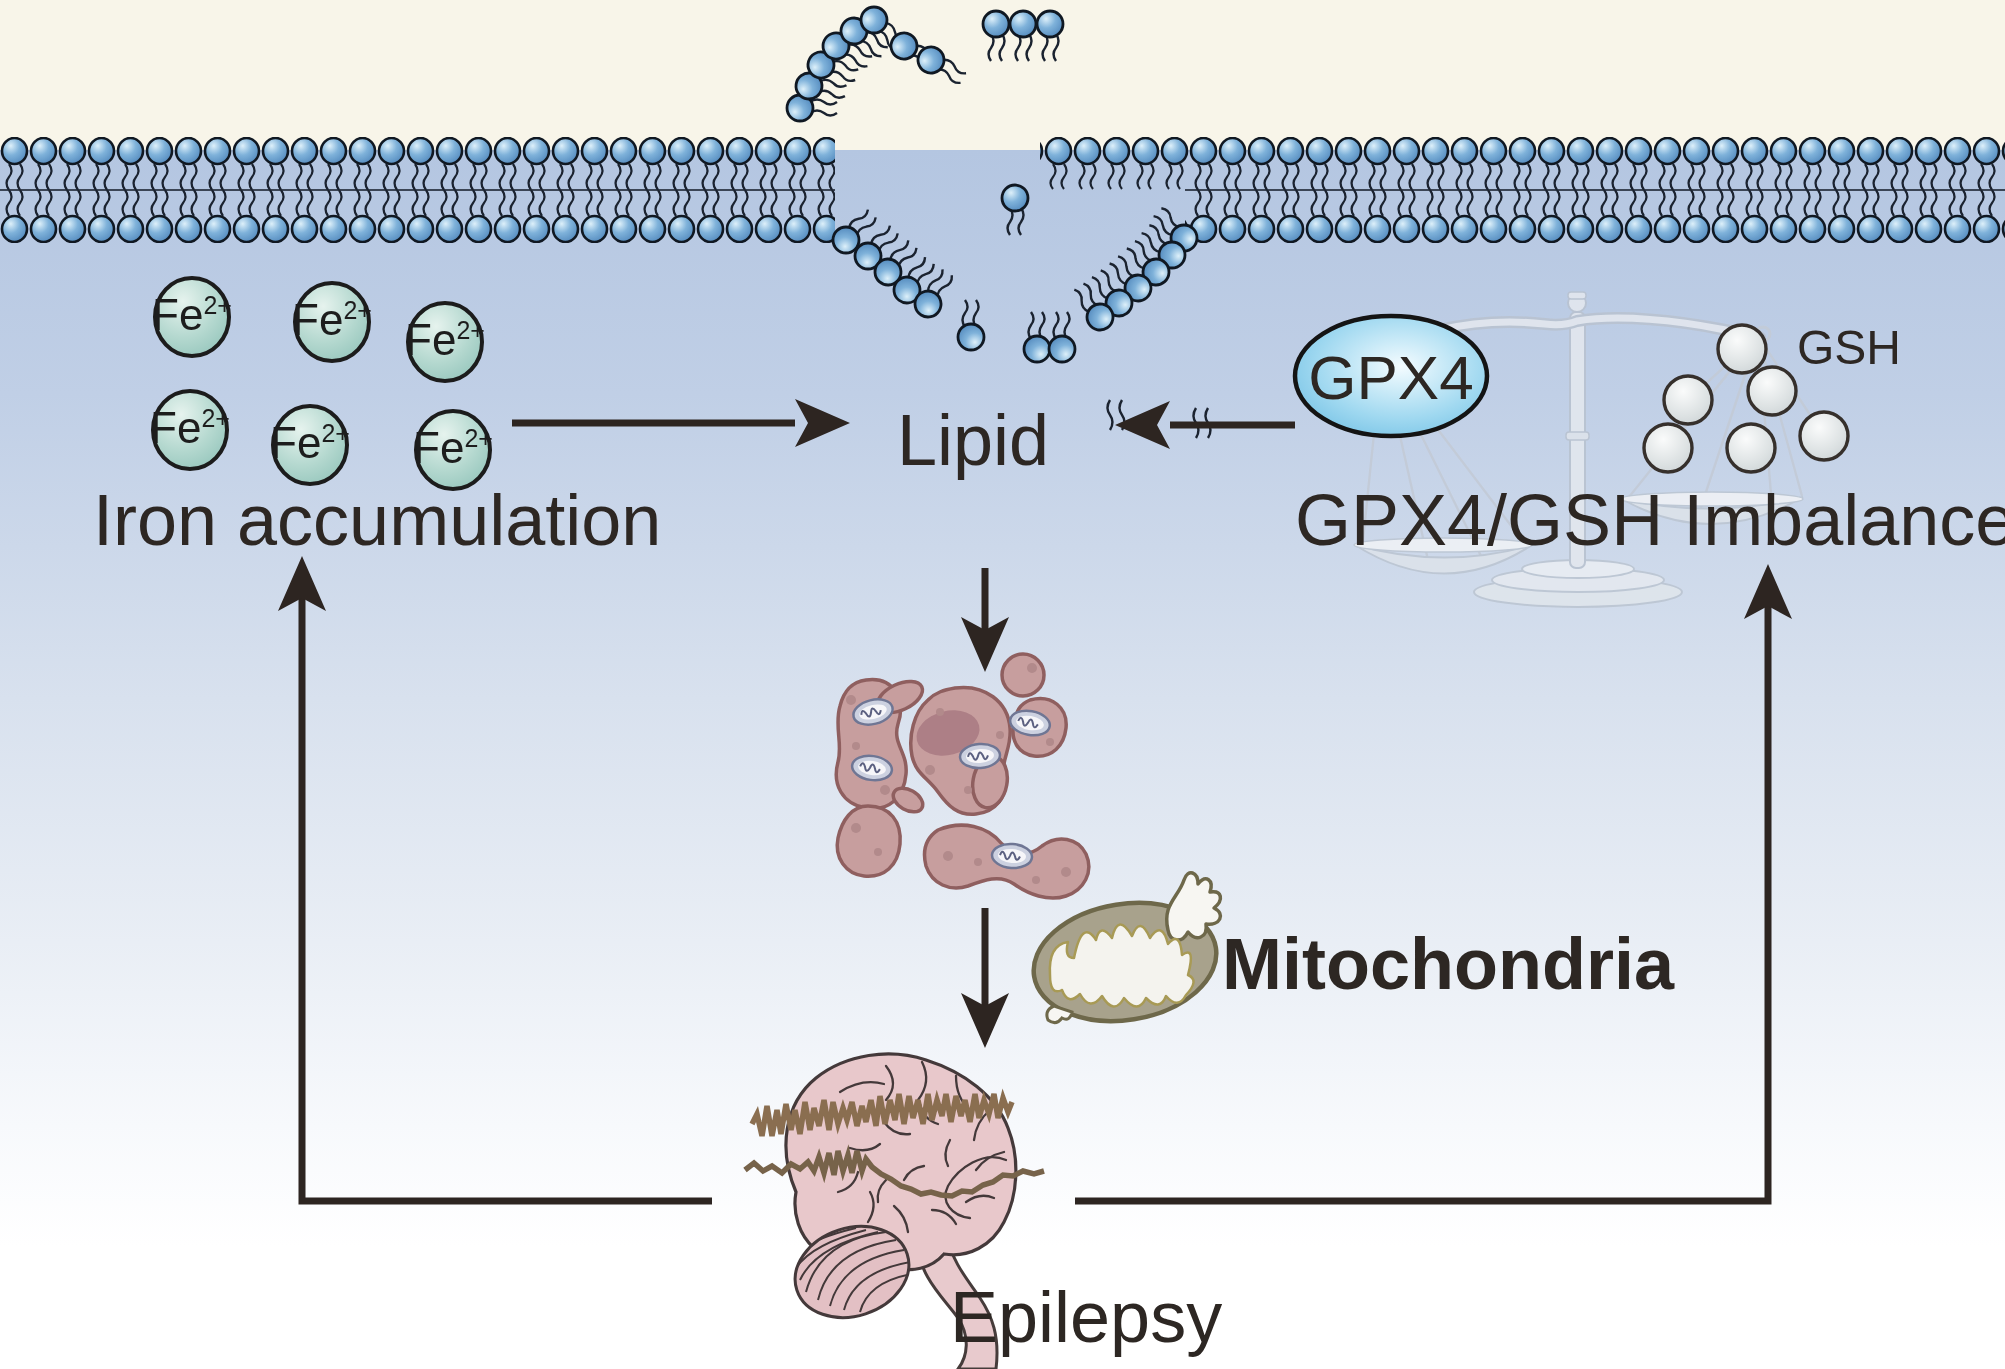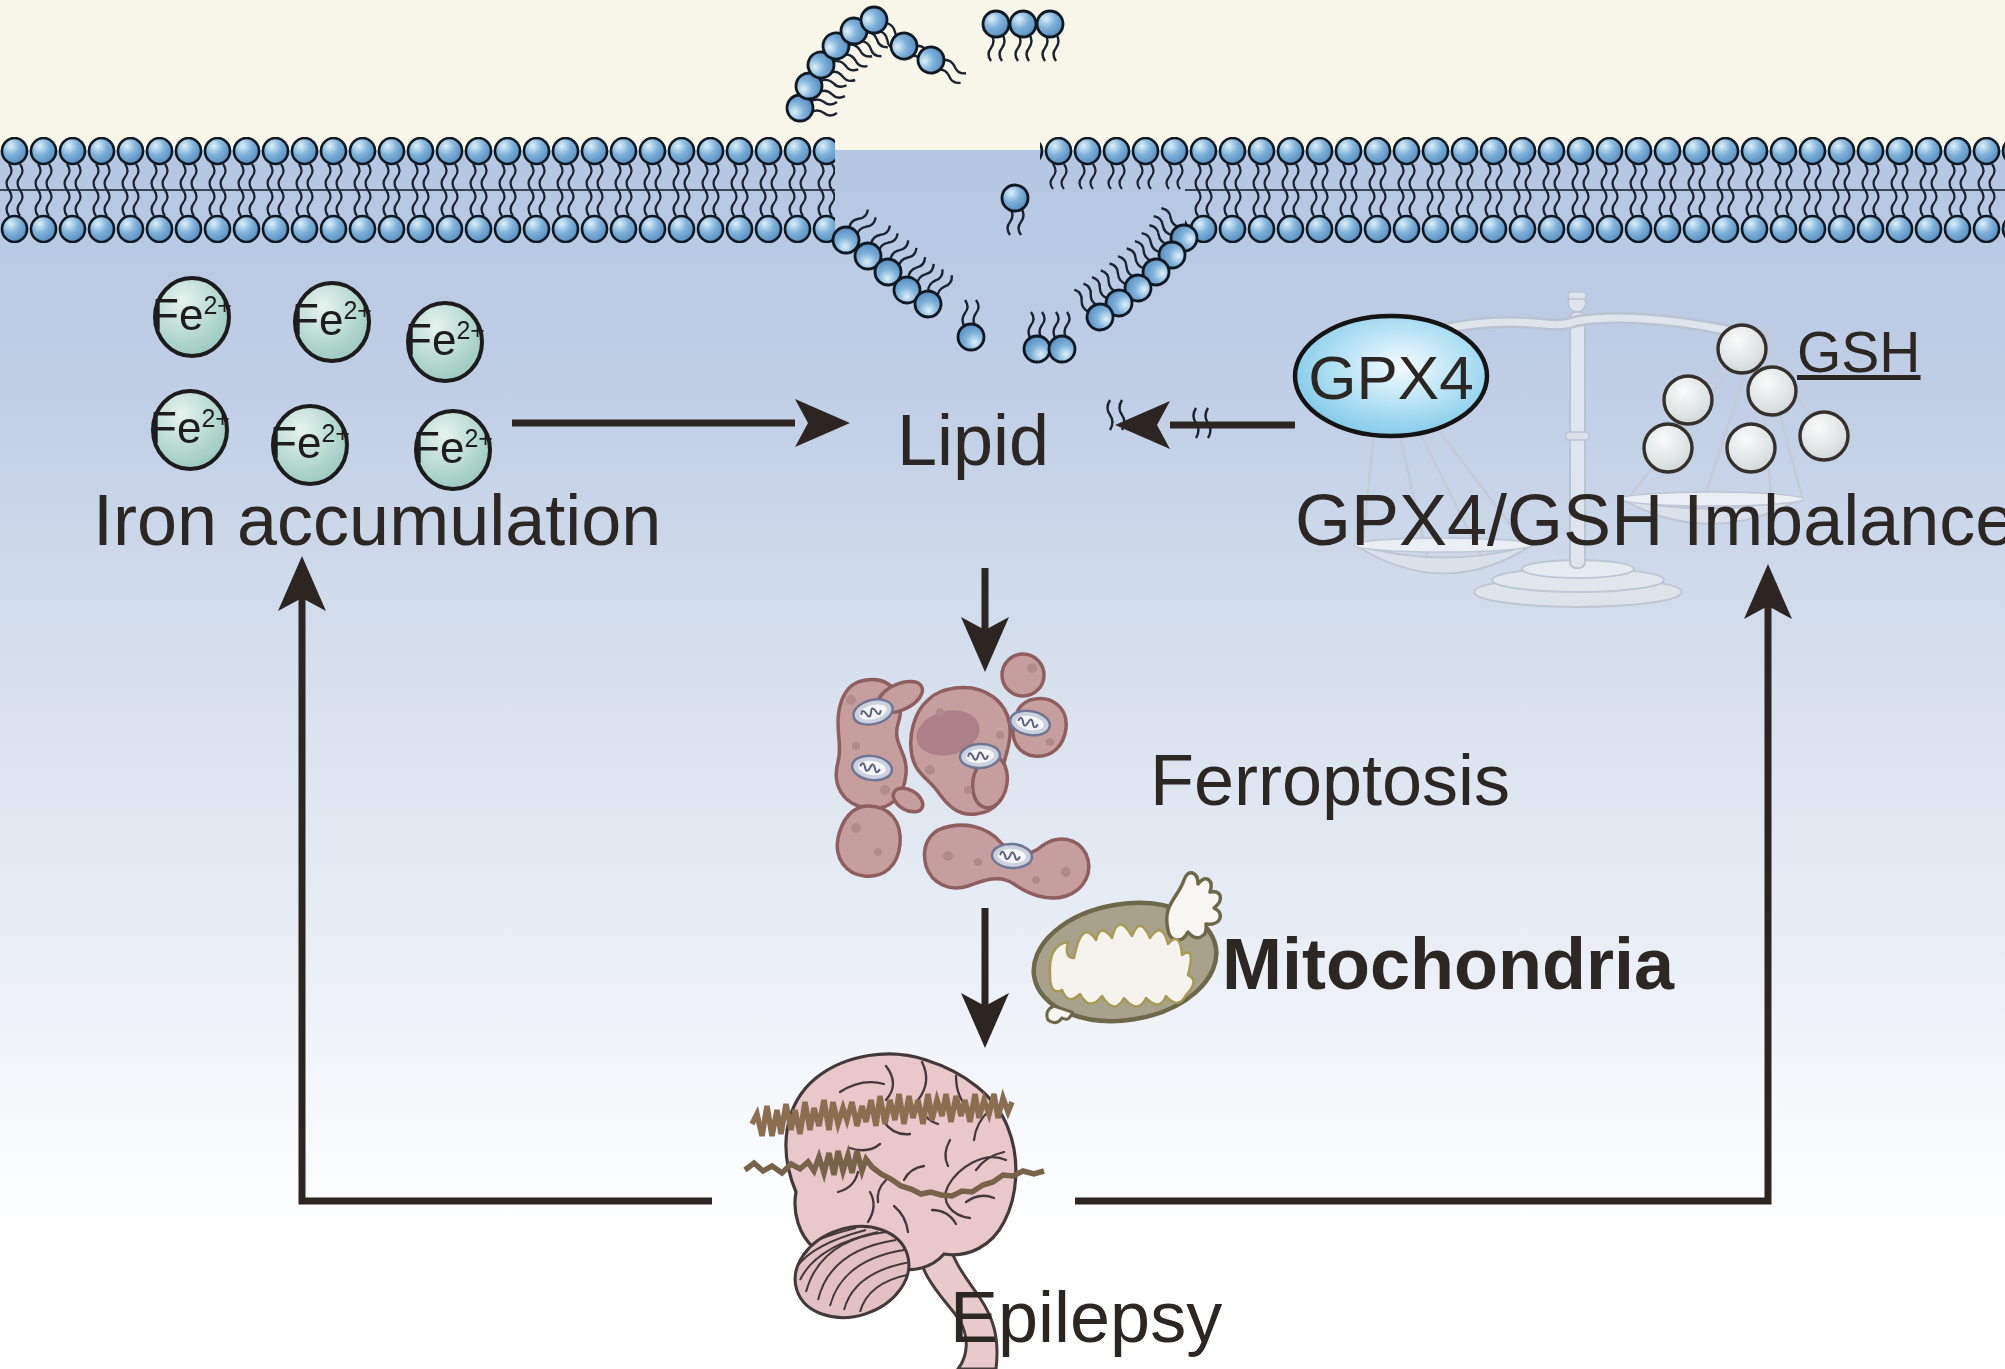--- a/index.html
+++ b/index.html
@@ -6,21 +6,21 @@
   #stage{position:relative;width:2005px;height:1369px;overflow:hidden;
          font-family:"Liberation Sans",sans-serif;color:#2d2723;}
   #art{position:absolute;left:0;top:0;}
   .lbl{position:absolute;white-space:nowrap;line-height:1;font-size:72px;
        color:#2d2723;letter-spacing:0;}
   .lbl.center{transform:translateX(-50%);}
   .ion-lbl{position:absolute;transform:translate(-50%,-54%);font-size:44px;
            color:#1d1d1d;white-space:nowrap;line-height:1;}
   .ion-lbl sup{font-size:25px;vertical-align:16px;}
   #gpx4-lbl{font-size:62px;transform:translate(-50%,-50%);}
-  #gsh-lbl{font-size:57px;text-decoration:underline;}
+  #gsh-lbl{font-size:48px;}
 </style>
 </head>
 <body>
 
 <div id="stage">
 
 <svg id="art" width="2005" height="1369" viewBox="0 0 2005 1369" xmlns="http://www.w3.org/2000/svg">
   <defs>
     <linearGradient id="cyto" x1="0" y1="150" x2="0" y2="1369" gradientUnits="userSpaceOnUse">
       <stop offset="0" stop-color="#b4c6e1"></stop>
@@ -292,21 +292,20 @@
       <path stroke="#77634a" stroke-width="5.5" d="M745,1170 l9,-7 l9,8 l9,-5 l10,7 l9,-9 l9,5 l8,-7 l6,9 l5,-14 l5,16 l5,-20 l5,22 l4,-24 l5,20 l5,-16 l4,18 l5,-22 l5,20 l4,-12 l6,8 l9,7 l10,5 l10,7 l10,3 l10,5 l10,-2 l10,3 l11,1 l10,-5 l10,1 l11,-7 l10,-3 l10,-7 l10,1 l10,-5 l11,3 l10,-3"></path>
     </g>
   </g>
 </svg>
 
 <div class="lbl" style="left:45px;top:484px;margin-left:48px;">Iron accumulation</div>
 <div class="lbl center" style="left:973px;top:404px;">Lipid</div>
 <div class="lbl" id="gpx4-lbl" style="left:1391px;top:378px;">GPX4</div>
 <div class="lbl" id="gsh-lbl" style="left:1797px;top:324px;">GSH</div>
 <div class="lbl" style="left:1295px;top:484px;">GPX4/GSH Imbalance</div>
-<div class="lbl" style="left:1150px;top:744px;">Ferroptosis</div>
 <div class="lbl" style="left:1222px;top:928px;font-weight:bold;">Mitochondria</div>
 <div class="lbl" style="left:950px;top:1281px;">Epilepsy</div>
 
 <div class="ion-lbl" style="left:192px;top:317px;"><span>Fe</span><sup>2+</sup></div>
 <div class="ion-lbl" style="left:332px;top:322px;"><span>Fe</span><sup>2+</sup></div>
 <div class="ion-lbl" style="left:445px;top:342px;"><span>Fe</span><sup>2+</sup></div>
 <div class="ion-lbl" style="left:190px;top:430px;"><span>Fe</span><sup>2+</sup></div>
 <div class="ion-lbl" style="left:310px;top:445px;"><span>Fe</span><sup>2+</sup></div>
 <div class="ion-lbl" style="left:453px;top:450px;"><span>Fe</span><sup>2+</sup></div>
 

